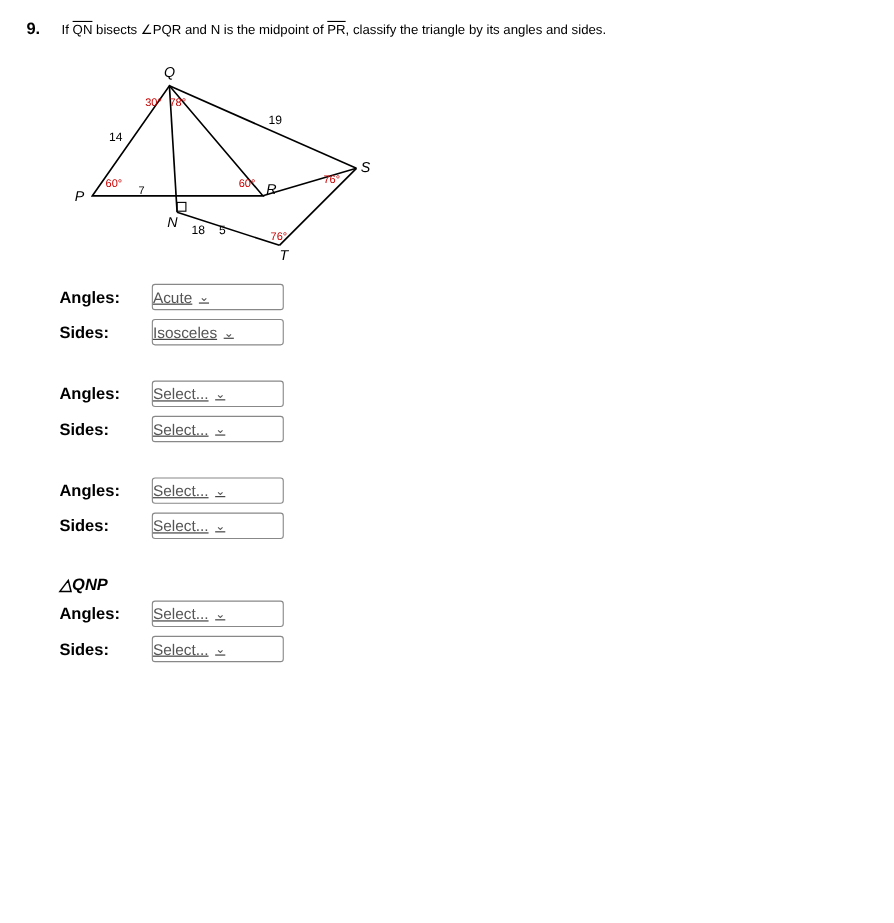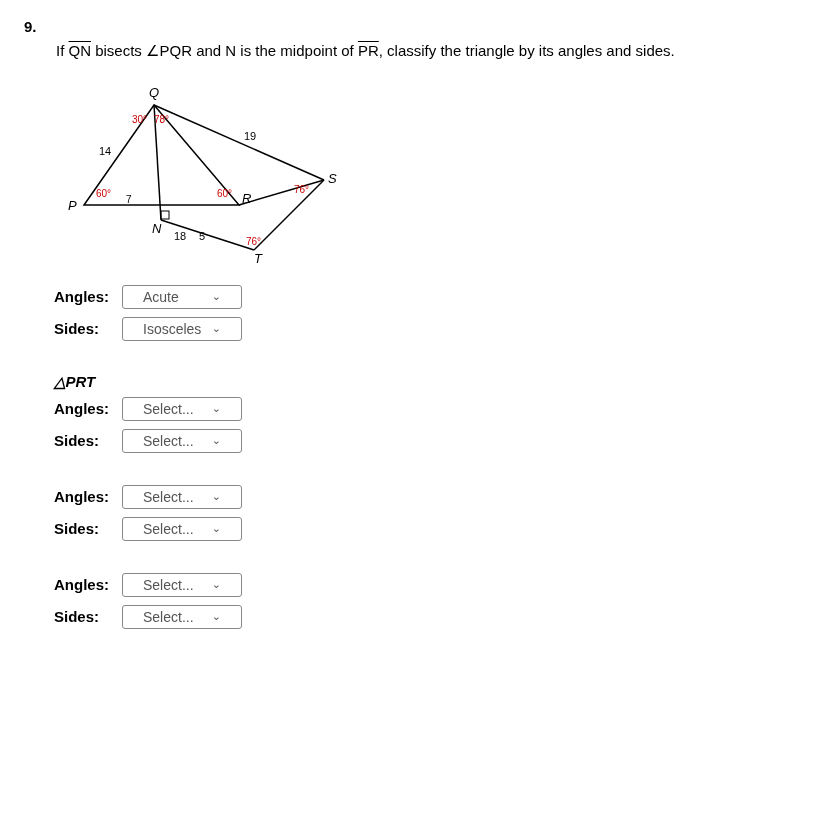--- a/index.html
+++ b/index.html
@@ -16,23 +16,22 @@
       display: flex;
       gap: 10px;
       margin-bottom: 12px;
     }
     .question-number {
       font-size: 15px;
       font-weight: bold;
       min-width: 22px;
     }
     .question-text {
-      font-size: 15px;
+      font-size: 12px;
       line-height: 1.5;
-      margin-top: 22px;
     }
     .question-text .overline {
       text-decoration: overline;
     }
     .diagram-container {
       margin: 10px 0 10px 30px;
       position: relative;
       width: 320px;
       height: 200px;
     }
@@ -46,39 +45,39 @@
     .triangle-label {
       font-style: italic;
       font-size: 15px;
       font-weight: bold;
       margin-bottom: 6px;
     }
     .field-row {
       display: flex;
       align-items: center;
       margin-bottom: 8px;
-      gap: 8px;
+      gap: 24px;
     }
     .field-label {
       font-size: 15px;
       font-weight: bold;
       min-width: 60px;
     }
     .dropdown {
       display: flex;
       align-items: center;
       border: 1.5px solid #888;
       border-radius: 3px;
       background: #fff;
-      padding: 3px 20px;
+      padding: 3px 0;
       min-width: 120px;
       cursor: pointer;
       font-size: 14px;
       color: #333;
-      justify-content: space-between;
+      text-decoration: underline;
     }
     .dropdown.filled {
       background: #fff;
     }
     .dropdown-text {
       color: #555;
     }
     .dropdown-arrow {
       font-size: 11px;
       color: #555;
@@ -159,55 +158,55 @@
       <div class="field-row">
         <span class="field-label">Sides:</span>
         <div class="dropdown filled" tabindex="0">
           <span class="dropdown-text">Isosceles</span>
           <span class="dropdown-arrow">⌄</span>
         </div>
       </div>
       <div class="section-divider"></div>
     </div>
     <div class="triangle-section">
-      <div class="triangle-label">△PRT</div>
-      <div class="field-row">
-        <span class="field-label">Angles:</span>
-        <div class="dropdown " tabindex="0">
-          <span class="dropdown-text">Select...</span>
-          <span class="dropdown-arrow">⌄</span>
-        </div>
-      </div>
-      <div class="field-row">
-        <span class="field-label">Sides:</span>
-        <div class="dropdown " tabindex="0">
-          <span class="dropdown-text">Select...</span>
-          <span class="dropdown-arrow">⌄</span>
-        </div>
-      </div>
-      <div class="section-divider"></div>
-    </div>
-    <div class="triangle-section">
-      <div class="field-row">
-        <span class="field-label">Angles:</span>
-        <div class="dropdown " tabindex="0">
-          <span class="dropdown-text">Select...</span>
-          <span class="dropdown-arrow">⌄</span>
-        </div>
-      </div>
-      <div class="field-row">
-        <span class="field-label">Sides:</span>
-        <div class="dropdown " tabindex="0">
-          <span class="dropdown-text">Select...</span>
-          <span class="dropdown-arrow">⌄</span>
-        </div>
-      </div>
-      <div class="section-divider"></div>
-    </div>
-    <div class="triangle-section">
+      <div class="field-row">
+        <span class="field-label">Angles:</span>
+        <div class="dropdown " tabindex="0">
+          <span class="dropdown-text">Select...</span>
+          <span class="dropdown-arrow">⌄</span>
+        </div>
+      </div>
+      <div class="field-row">
+        <span class="field-label">Sides:</span>
+        <div class="dropdown " tabindex="0">
+          <span class="dropdown-text">Select...</span>
+          <span class="dropdown-arrow">⌄</span>
+        </div>
+      </div>
+      <div class="section-divider"></div>
+    </div>
+    <div class="triangle-section">
+      <div class="field-row">
+        <span class="field-label">Angles:</span>
+        <div class="dropdown " tabindex="0">
+          <span class="dropdown-text">Select...</span>
+          <span class="dropdown-arrow">⌄</span>
+        </div>
+      </div>
+      <div class="field-row">
+        <span class="field-label">Sides:</span>
+        <div class="dropdown " tabindex="0">
+          <span class="dropdown-text">Select...</span>
+          <span class="dropdown-arrow">⌄</span>
+        </div>
+      </div>
+      <div class="section-divider"></div>
+    </div>
+    <div class="triangle-section">
+      <div class="triangle-label">△QNP</div>
       <div class="field-row">
         <span class="field-label">Angles:</span>
         <div class="dropdown " tabindex="0">
           <span class="dropdown-text">Select...</span>
           <span class="dropdown-arrow">⌄</span>
         </div>
       </div>
       <div class="field-row">
         <span class="field-label">Sides:</span>
         <div class="dropdown " tabindex="0">

